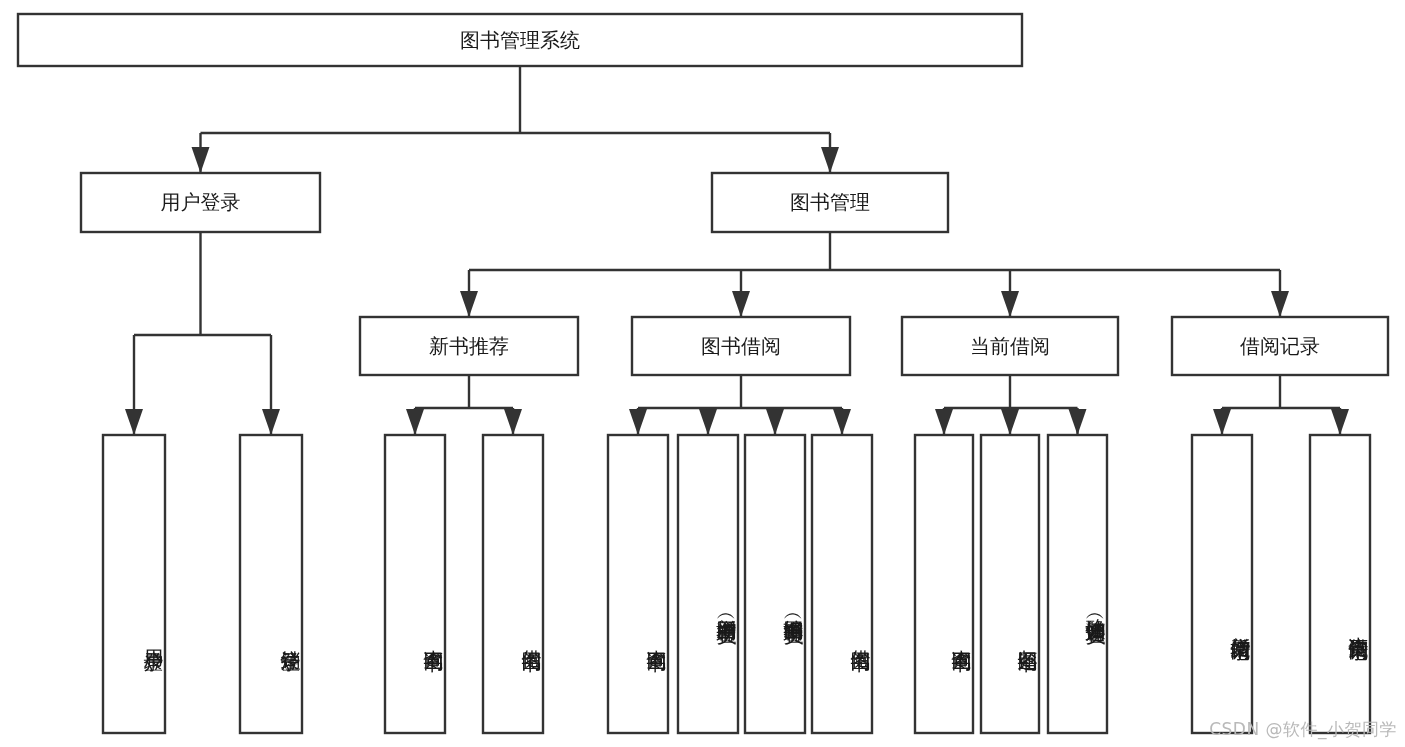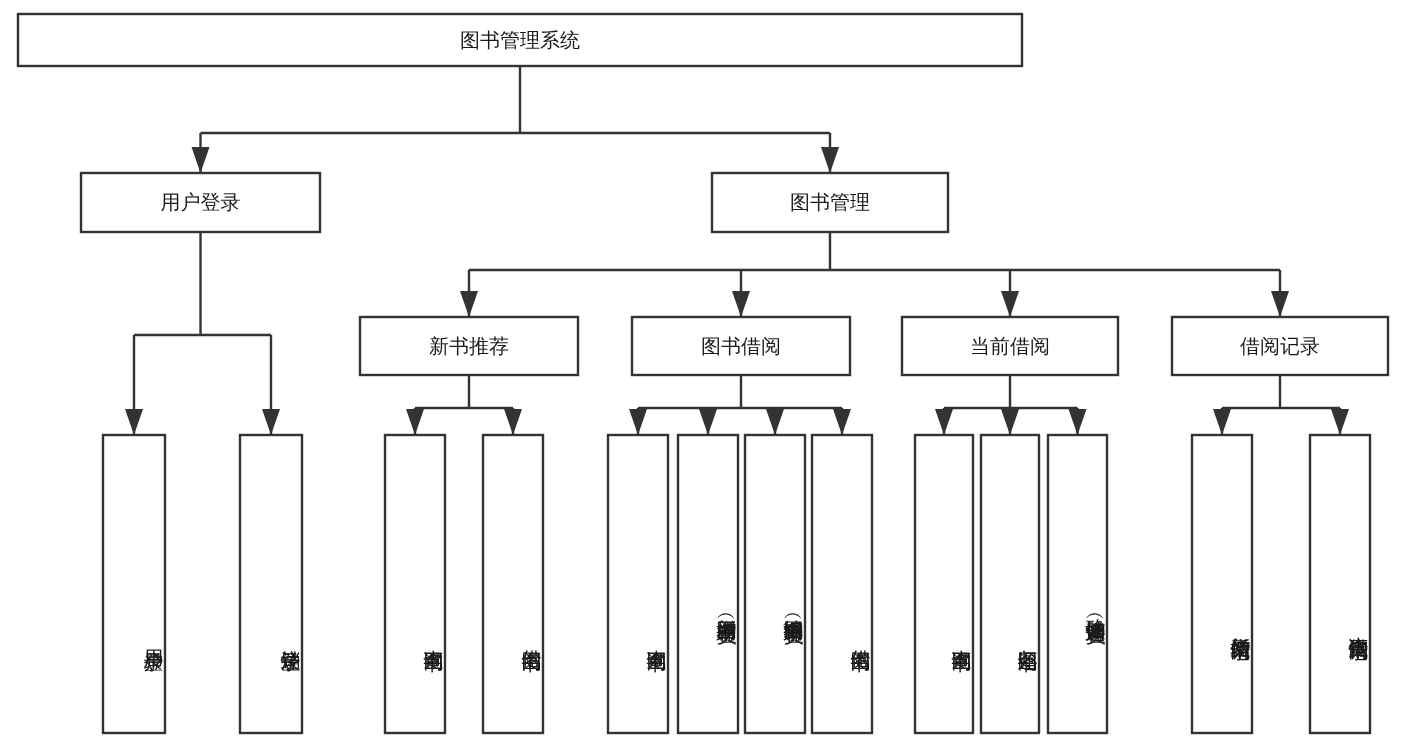--- a/index.html
+++ b/index.html
@@ -174,13 +174,14 @@
       <div class="node-label-v" style="left: 608px; top: 435px; width: 60px; height: 298px; padding-top: 103px; box-sizing: border-box;">查询图书</div>
       <div class="node-label-v" style="left: 678px; top: 435px; width: 60px; height: 298px; padding-top: 46px; box-sizing: border-box;">新增图书（管理员）</div>
       <div class="node-label-v" style="left: 745px; top: 435px; width: 60px; height: 298px; padding-top: 46px; box-sizing: border-box;">编辑图书（管理员）</div>
       <div class="node-label-v" style="left: 812px; top: 435px; width: 60px; height: 298px; padding-top: 103px; box-sizing: border-box;">借阅图书</div>
       <div class="node-label-v" style="left: 915px; top: 435px; width: 58px; height: 298px; padding-top: 103px; box-sizing: border-box;">查询图书</div>
       <div class="node-label-v" style="left: 981px; top: 435px; width: 58px; height: 298px; padding-top: 103px; box-sizing: border-box;">归还图书</div>
       <div class="node-label-v" style="left: 1048px; top: 435px; width: 59px; height: 298px; padding-top: 46px; box-sizing: border-box;">确认归还（管理员）</div>
       <div class="node-label-v" style="left: 1192px; top: 435px; width: 60px; height: 298px; padding-top: 80px; box-sizing: border-box;">新增借阅记录</div>
       <div class="node-label-v" style="left: 1310px; top: 435px; width: 60px; height: 298px; padding-top: 80px; box-sizing: border-box;">查询借阅记录</div>
     </div>
+  <div class="watermark">CSDN @软件_小贺同学</div>
 </div>
 
 </body></html>

